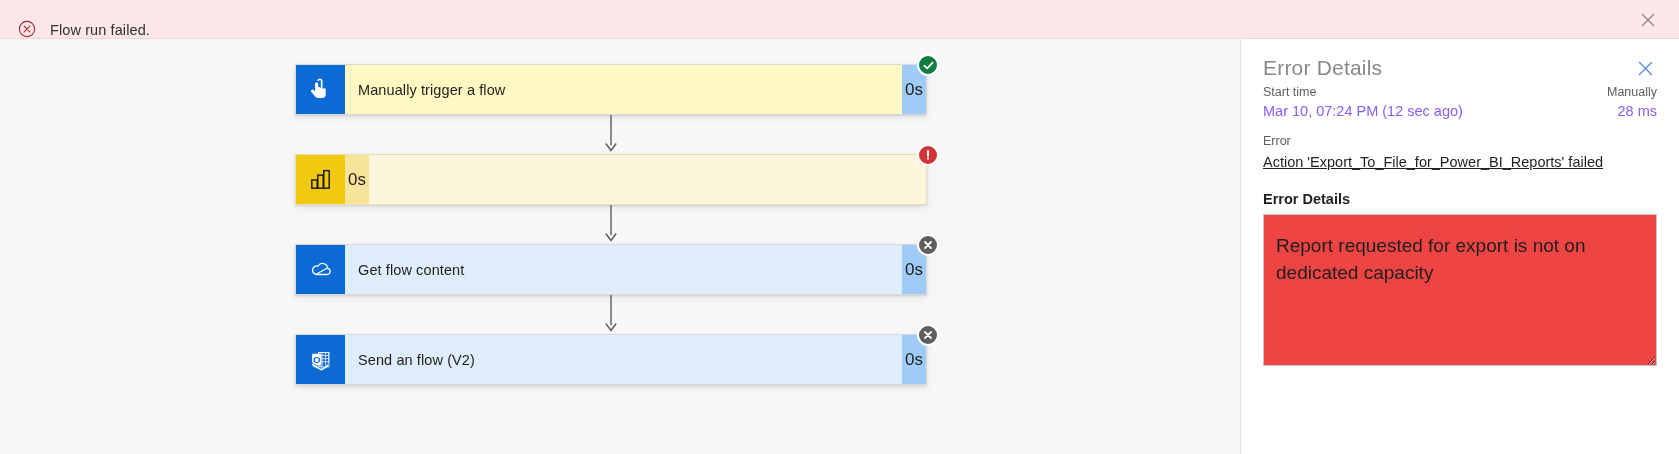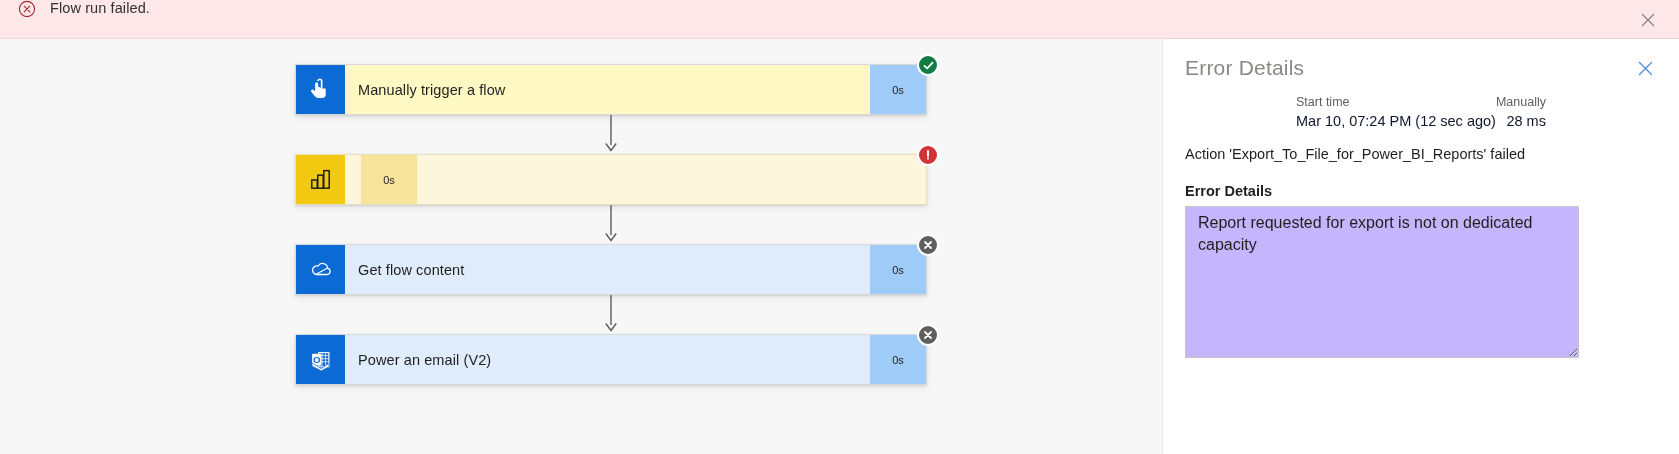--- a/index.html
+++ b/index.html
@@ -19,21 +19,21 @@
   }
 
   
   .banner {
     position: absolute;
     top: 0; left: 0;
     width: 1679px;
     height: 39px;
     background: #fde7e9;
     display: flex;
-    align-items: flex-start;
+    align-items: flex-end;
     border-bottom: 1px solid #f3d4d7;
   }
   .banner-icon {
     margin-left: 18px;
     width: 18px; height: 18px;
     flex: 0 0 auto;
   }
   .banner-text {
     margin-left: 14px;
     font-size: 14.5px;
@@ -103,28 +103,27 @@
     display: flex;
     align-items: center;
     padding-left: 13px;
     font-size: 14.5px;
     color: #201f1e;
     letter-spacing: .1px;
   }
 
   .node-duration {
     flex: 0 0 auto;
-    width: 56px;
+    width: 24px;
     display: flex;
     align-items: center;
     justify-content: center;
-    font-size: 11px;
+    font-size: 17px;
     color: #201f1e;
     background: #9ecbf7;
-    margin-left: 16px;
   }
   .node.failed .node-duration { background: #f7e49a; }
 
   .status-badge {
     position: absolute;
     right: -13px;
     top: -11px;
     width: 22px;
     height: 22px;
     border-radius: 50%;
@@ -143,21 +142,21 @@
     height: 39px;
     position: relative;
   }
   .connector svg { position: absolute; left: 50%; top: 0; transform: translateX(-50%); }
 
   
   .panel {
     position: absolute;
     top: 39px;
     right: 0;
-    width: 517px;
+    width: 439px;
     height: 415px;
     background: #ffffff;
     border-left: 1px solid #e6e6e6;
     padding: 0 22px;
   }
   .panel-header {
     display: flex;
     align-items: center;
     justify-content: space-between;
     padding-top: 14px;
@@ -171,63 +170,64 @@
   }
   .panel-close {
     width: 19px; height: 19px;
     cursor: pointer;
     opacity: .8;
     margin-right: 2px;
   }
 
   .meta-row {
     display: flex;
-    justify-content: center;
+    justify-content: space-between;
     align-items: flex-start;
-    margin-top: 12px;
+    margin-top: 2px;
   }
   .meta-col.right { text-align: right; }
   .meta-label {
     font-size: 12.5px;
     color: #605e5c;
     margin-bottom: 4px;
   }
   .meta-value {
     font-size: 14.5px;
-    color: #0f172a;
+    color: #8b5cf6;
   }
 
   .error-block { margin-top: 15px; }
   .error-label {
     font-size: 12.5px;
     color: #605e5c;
     margin-bottom: 4px;
   }
   .error-message {
     font-size: 14.5px;
     color: #201f1e;
     line-height: 1.42;
     max-width: 390px;
+    text-decoration: underline;
   }
 
   .details-heading {
     margin-top: 18px;
     font-size: 14.5px;
     font-weight: bold;
     color: #201f1e;
   }
 
   .details-box {
     margin-top: 7px;
     width: 394px;
     height: 152px;
     border: 1px solid #c8c6c4;
-    background: #c4b5fd;
-    padding: 5px 12px;
-    font-size: 16px;
+    background: #ef4444;
+    padding: 18px 12px;
+    font-size: 19px;
     color: #201f1e;
     line-height: 1.42;
     position: relative;
     resize: both;
     overflow: auto;
     white-space: pre-wrap;
   }
 </style>
 </head>
 <body>
@@ -332,21 +332,21 @@
         <div class="node skipped">
           <div class="node-icon">
             <svg width="26" height="26" viewBox="0 0 28 28">
               <rect x="11.5" y="6" width="11" height="15.4" fill="none" stroke="#ffffff" stroke-width="1.2"></rect>
               <path d="M11.5 9.2h11 M11.5 12.6h11 M11.5 16h11 M15.2 6v15.4 M18.9 6v15.4" stroke="#ffffff" stroke-width="0.8"></path>
               <rect x="4.4" y="7.4" width="10" height="12.4" rx="1" fill="#ffffff"></rect>
               <text x="9.4" y="17" font-family="Liberation Sans, sans-serif" font-size="10.5" font-weight="bold" fill="#0b6ad4" text-anchor="middle">O</text>
               <path d="M4.4 17.2 L14.4 23.2 L22.5 17.6 L22.5 21.4 L14.4 25.6 L4.4 20.6 Z" fill="#ffffff" stroke="#0b6ad4" stroke-width="0.7"></path>
             </svg>
           </div>
-          <div class="node-title">Power an email (V2)</div>
+          <div class="node-title">Send an flow (V2)</div>
           <div class="node-duration">0s</div>
           <div class="status-badge skipped">
             <svg width="12" height="12" viewBox="0 0 12 12">
               <path d="M3 3 L9 9 M9 3 L3 9" stroke="#ffffff" stroke-width="1.8" stroke-linecap="round"></path>
             </svg>
           </div>
         </div>
       </div>
 
     </div>
@@ -368,20 +368,21 @@
         <div class="meta-label">Start time</div>
         <div class="meta-value">Mar 10, 07:24 PM (12 sec ago)</div>
       </div>
       <div class="meta-col right">
         <div class="meta-label">Manually</div>
         <div class="meta-value">28 ms</div>
       </div>
     </div>
 
     <div class="error-block">
+      <div class="error-label">Error</div>
       <div class="error-message">Action 'Export_To_File_for_Power_BI_Reports' failed</div>
     </div>
 
     <div class="details-heading">Error Details</div>
 
     <div class="details-box">Report requested for export is not on dedicated capacity</div>
 
   </div>
 
 </div>

